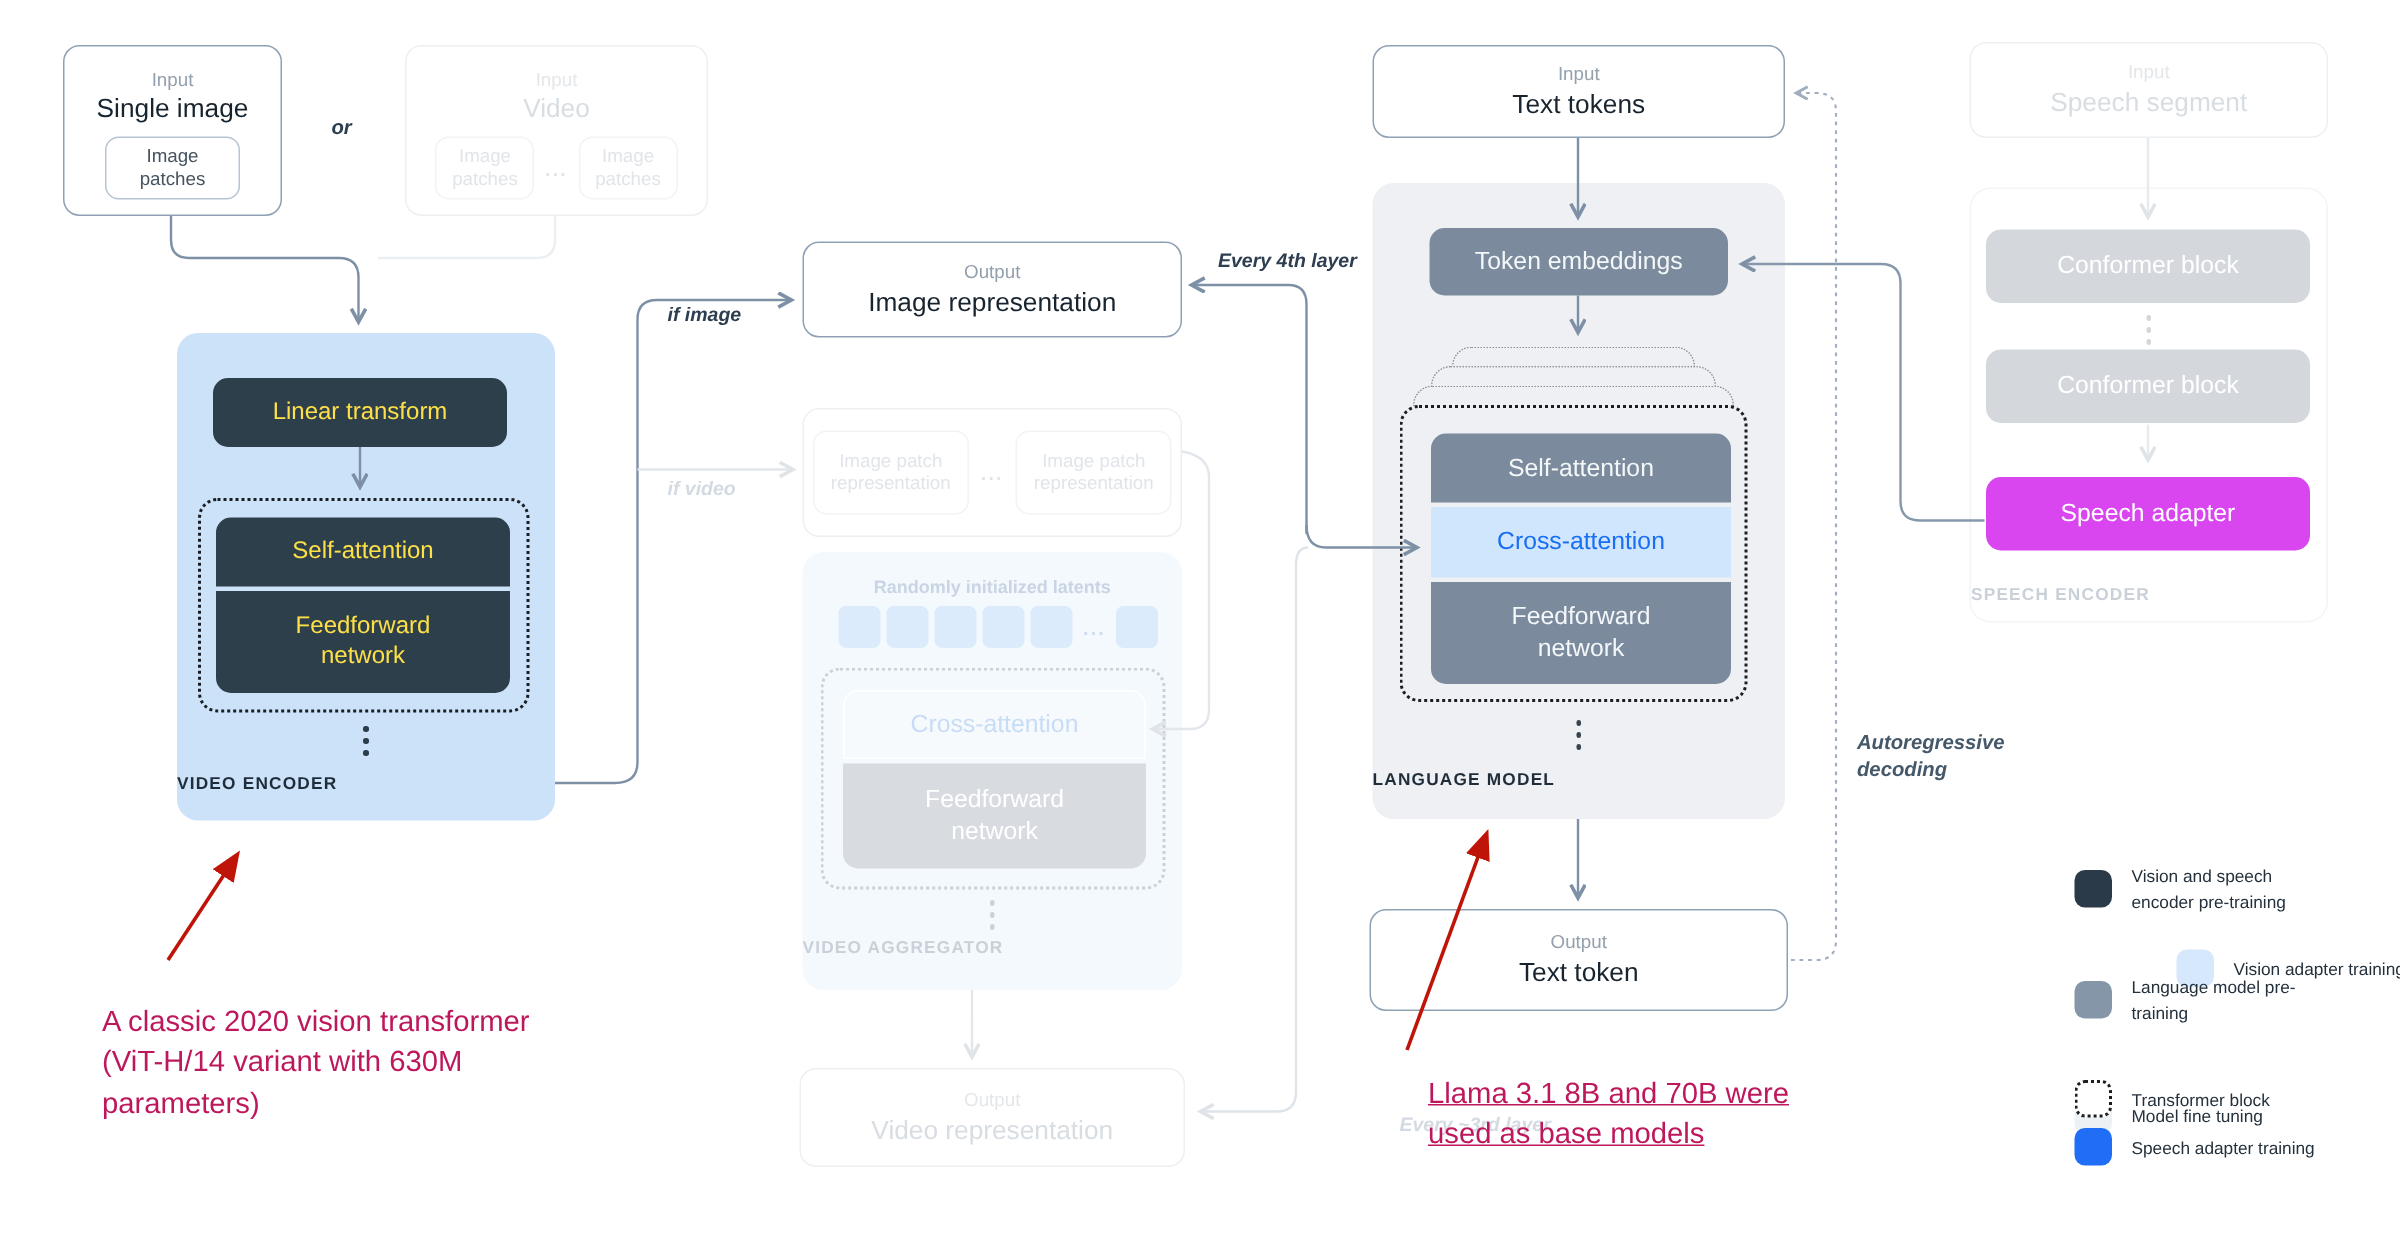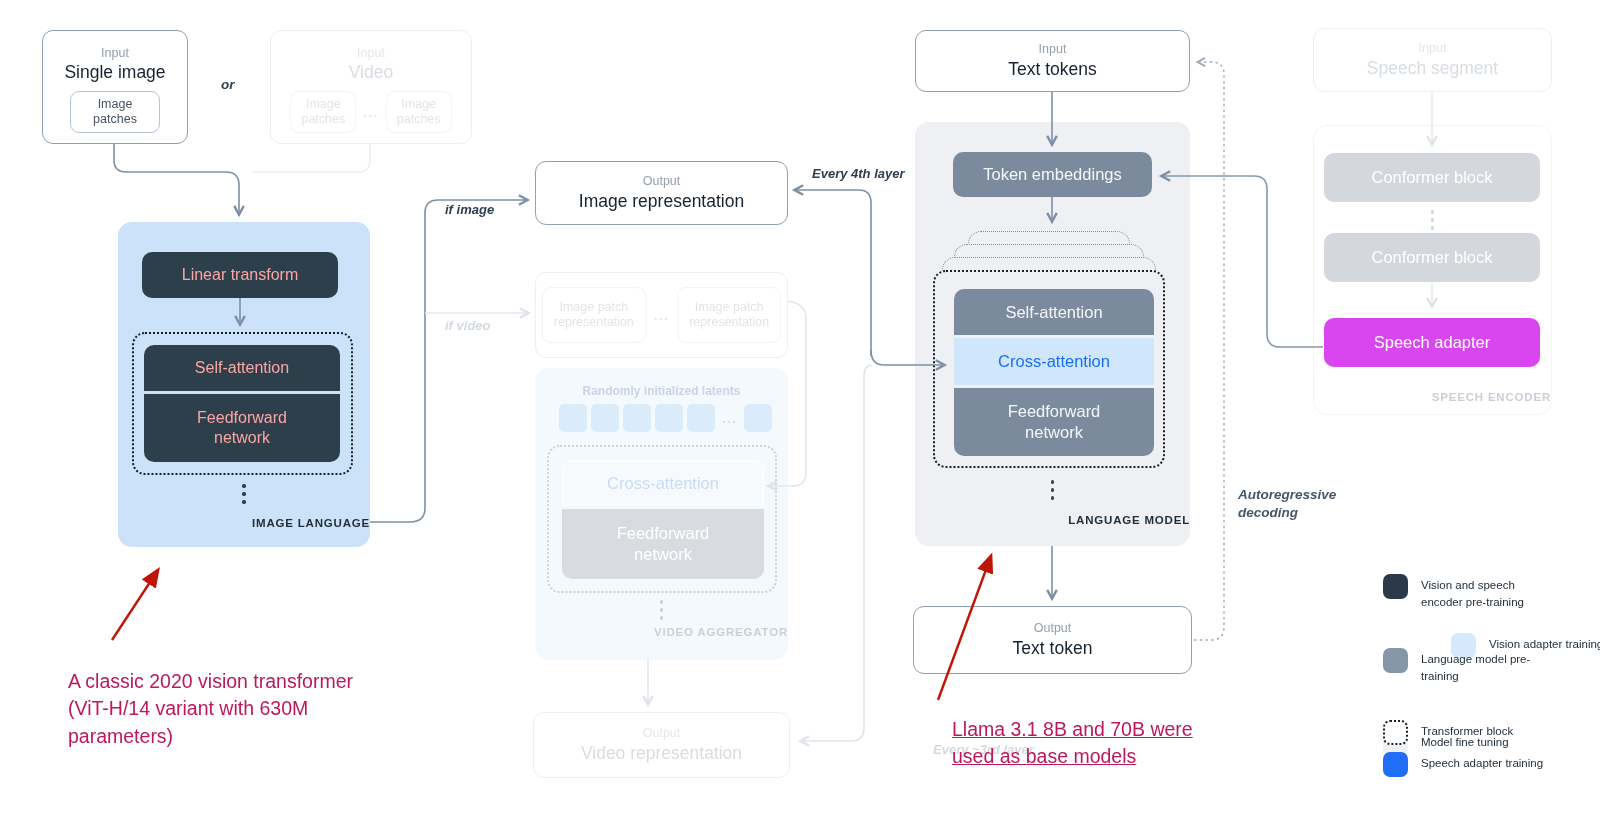--- a/index.html
+++ b/index.html
@@ -12,27 +12,27 @@
   .iobox{background:#fff;border:1.5px solid #8ea1b4;border-radius:11px;
          display:flex;flex-direction:column;align-items:center;justify-content:center;
          text-align:center;z-index:10;box-sizing:border-box;}
   .iobox.faded{border-color:#edf0f3;}
   .kicker{font-size:12.5px;color:#93a0ad;line-height:1.4;}
   .btitle{font-size:17.5px;color:#17232e;line-height:1.25;}
   .faded .kicker{color:#e4e7ea;}
   .faded .btitle{color:#d8dde2;}
   
   .panel{border-radius:14px;z-index:5;box-sizing:border-box;}
-  .caption{position:absolute;left:0;right:0;text-align:right;font-size:11.5px;
+  .caption{position:absolute;left:0;right:0;text-align:left;font-size:11.5px;
            font-weight:bold;letter-spacing:.8px;color:#1f2d3a;}
   .caption.faded{color:#c9d0d8;}
   
   .blk{display:flex;align-items:center;justify-content:center;text-align:center;
        border-radius:10px;font-size:16px;line-height:1.25;box-sizing:border-box;z-index:12;}
-  .blk.dark{background:#2e3f4c;color:#fca5a5;}
+  .blk.dark{background:#2e3f4c;color:#fde047;}
   .blk.slate{background:#7b8b9d;color:#f4f7f9;font-size:16.5px;}
   .blk.xattn{background:#cfe6fd;color:#1a6ef2;font-size:16.5px;}
   .blk.grayfade{background:#d4d8dd;color:#ffffff;font-size:16.5px;}
   .blk.videoffn{background:#d8dce1;color:#ffffff;font-size:16.5px;}
   .blk.vxattn{background:#f7fafd;color:#c7dcf6;font-size:16.5px;border:1px solid #fff;}
   .blk.adapter{background:#d946ef;color:#ffffff;font-size:16.5px;}
   .dotted-box{border:2px dotted #1b1f24;border-radius:13px;box-sizing:border-box;z-index:11;}
   .dotted-box.faded{border:2px dotted #ccd1d7;}
   .stackrect{border:1.5px dotted #878e98;border-radius:13px;background:#eef0f3;
              box-sizing:border-box;z-index:10;}
@@ -48,21 +48,21 @@
   .vdots i{width:3.6px;height:3.6px;border-radius:50%;background:#2c3c49;display:block;}
   .vdots.lm i{background:#37434f;}
   .vdots.vid i{background:#c9d2db;}
   .vdots.sp i{background:#d2d7dc;}
   .lbl{font-style:italic;font-weight:700;font-size:13px;color:#2d3e50;z-index:20;line-height:1.3;}
   .lbl.faded{color:#d4dae1;}
   .lbl.soft{color:#45586a;font-size:13.5px;font-weight:700;}
   .latent{width:28px;height:28px;border-radius:5px;background:#dcebfc;}
   .lat-label{font-size:12px;font-weight:bold;color:#c9d4e4;text-align:center;}
   
-  .lg-row{position:absolute;display:flex;align-items:flex-start;z-index:15;}
+  .lg-row{position:absolute;display:flex;align-items:center;z-index:15;}
   .lg-swatch{width:25px;height:25px;border-radius:7px;flex:none;box-sizing:border-box;}
   .sw-dark{background:#2b3a48;} .sw-light-blue{background:#d6e8fc;}
   .sw-slate{background:#8596a8;} .sw-faint{background:#eef1f4;}
   .sw-dotted{background:#fff;border:2px dotted #1b1f24;} .sw-blue{background:#1f6ef5;}
   .lg-label{margin-left:13px;font-size:11.5px;color:#24313c;line-height:1.45;padding-top:3px;}
   .lg-label.w2{width:112px;} .lg-label.w1{width:170px;}
   
   .rednote{color:#be185d;font-size:19.5px;line-height:1.4;z-index:25;}
 </style>
 </head>
@@ -129,21 +129,21 @@
     <div class="abs blk dark" style="left:24px;top:30px;width:196px;height:46px;">Linear transform</div>
     <div class="abs dotted-box" style="left:14px;top:110px;width:221px;height:143px;">
       <div class="abs blk dark" style="left:10px;top:11px;width:196px;height:46px;border-radius:10px 10px 0 0;">Self-attention</div>
       <div class="abs blk dark" style="left:10px;top:60px;width:196px;height:68px;border-radius:0 0 10px 10px;padding:0 30px;">Feedforward network</div>
     </div>
     <div class="abs vdots" style="left:0;right:0;top:262px;margin:auto;width:6px;">
         <i></i>
         <i></i>
         <i></i>
       </div>
-    <div class="caption" style="top:295px;">IMAGE LANGUAGE</div>
+    <div class="caption" style="top:295px;">VIDEO ENCODER</div>
   </div>
 
   <div class="abs iobox" style="left:535px;top:161px;width:253px;height:64px;">
     <div class="kicker">Output</div>
     <div class="btitle">Image representation</div>
   </div>
 
   <div class="abs lbl" style="left:445px;top:202px;">if image</div>
   <div class="abs lbl faded" style="left:445px;top:318px;">if video</div>
   <div class="abs lbl" style="left:812px;top:166px;">Every 4th layer</div>

